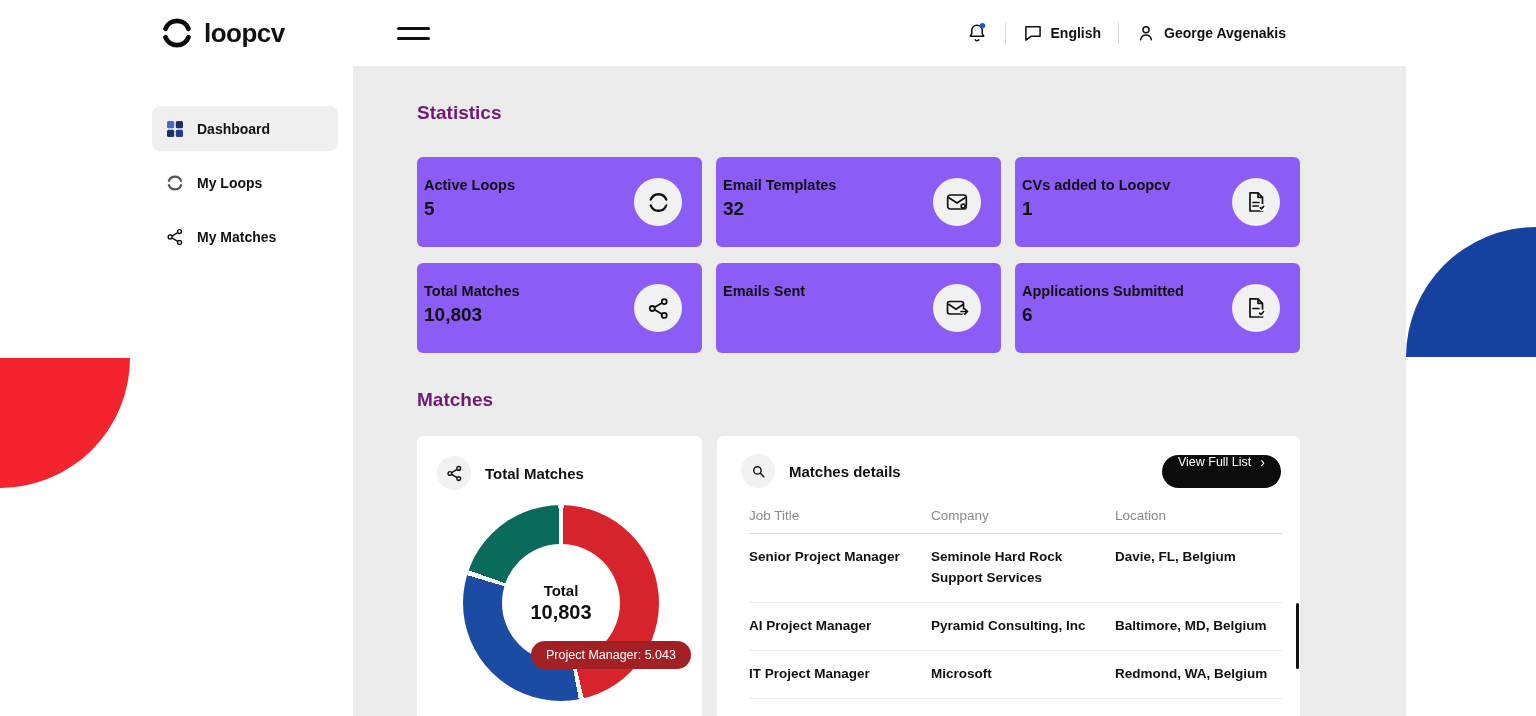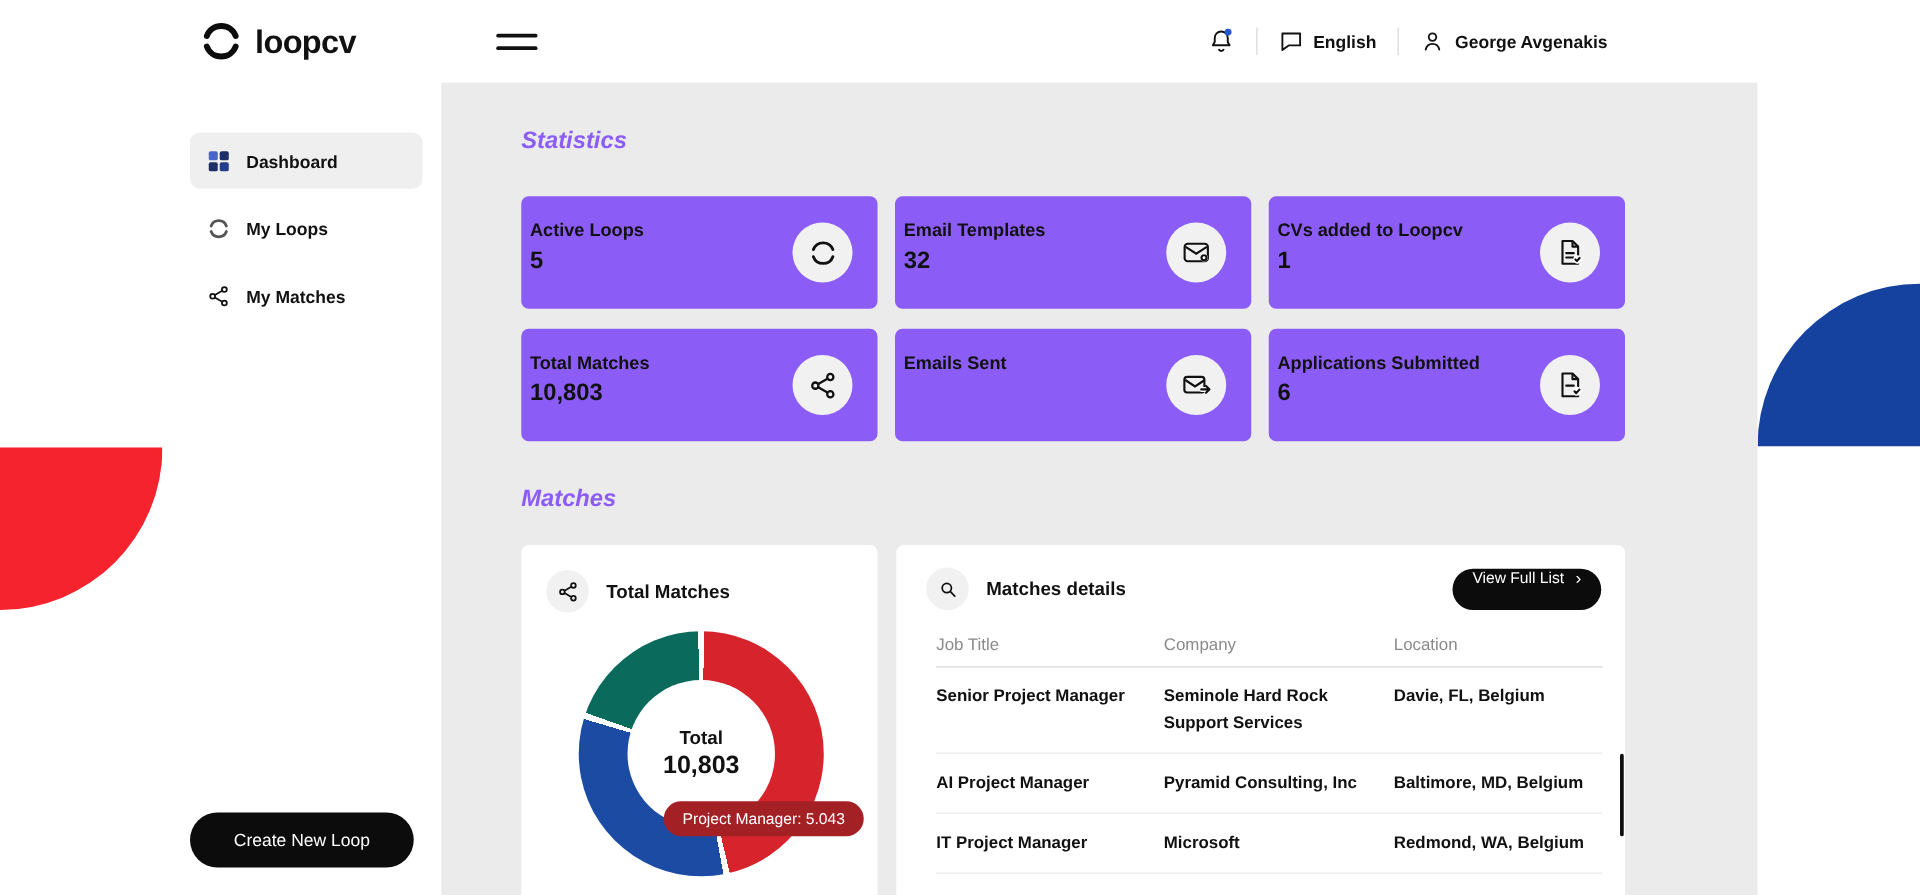--- a/index.html
+++ b/index.html
@@ -36,21 +36,21 @@
   .side-item.active { background:#efefef; }
   .side-btn { position:absolute; left:22px; width:179px; height:44px; border-radius:22px;
               display:flex; align-items:center; justify-content:center;
               font-size:14px; font-weight:600; cursor:pointer; }
   .btn-faqs   { bottom:83px; border:1.5px solid #111; background:#fff; }
   .btn-create { bottom:22px; background:#0c0c0c; color:#fff; font-weight:500; }
 
   
   .content { position:absolute; left:223px; top:66px; right:0; bottom:0;
              background:#ebebeb; padding:36px 0 0 64px; overflow:hidden; }
-  h2.section { font-size:19px; font-weight:bold; color:#8b5cf6;font-style:italic; }
+  h2.section { font-size:19px; font-weight:bold; color:#701a75; }
   .stats-grid { margin-top:33px; display:grid; grid-template-columns:repeat(3,285px); gap:16px 14px; }
   .stat-card { background:#8b5cf6; border-radius:6px; height:90px; padding:20px 20px 0 7px; position:relative; }
   .stat-label { font-size:14.5px; font-weight:bold; }
   .stat-value { font-size:19px; font-weight:bold; margin-top:5px; }
   .icon-circle { position:absolute; right:20px; top:21px; width:48px; height:48px; border-radius:50%;
                  background:#f1f1f1; display:flex; align-items:center; justify-content:center; }
 
   .matches-title { margin-top:36px; }
   .matches-grid { margin-top:25px; display:grid; grid-template-columns:285px 583px; gap:15px; }
   .panel { background:#fff; border-radius:6px; position:relative; height:302px; }
@@ -167,21 +167,20 @@
             <circle cx="5.5" cy="12" r="2.6"></circle>
               <circle cx="18" cy="4.8" r="2.6"></circle>
               <circle cx="18" cy="19.2" r="2.6"></circle>
             <path d="M7.9 10.7l7.7-4.5M7.9 13.3l7.7 4.5"></path>
           </svg>
         </span>
         <span>My Matches</span>
       </div>
     </div>
 
-    <div class="side-btn btn-create">Create New Loop</div>
   </div>
 
   <div class="content">
     <h2 class="section">Statistics</h2>
 
     <div class="stats-grid">
 
       <div class="stat-card">
         <div class="stat-label">Active Loops</div>
         <div class="stat-value">5</div>

